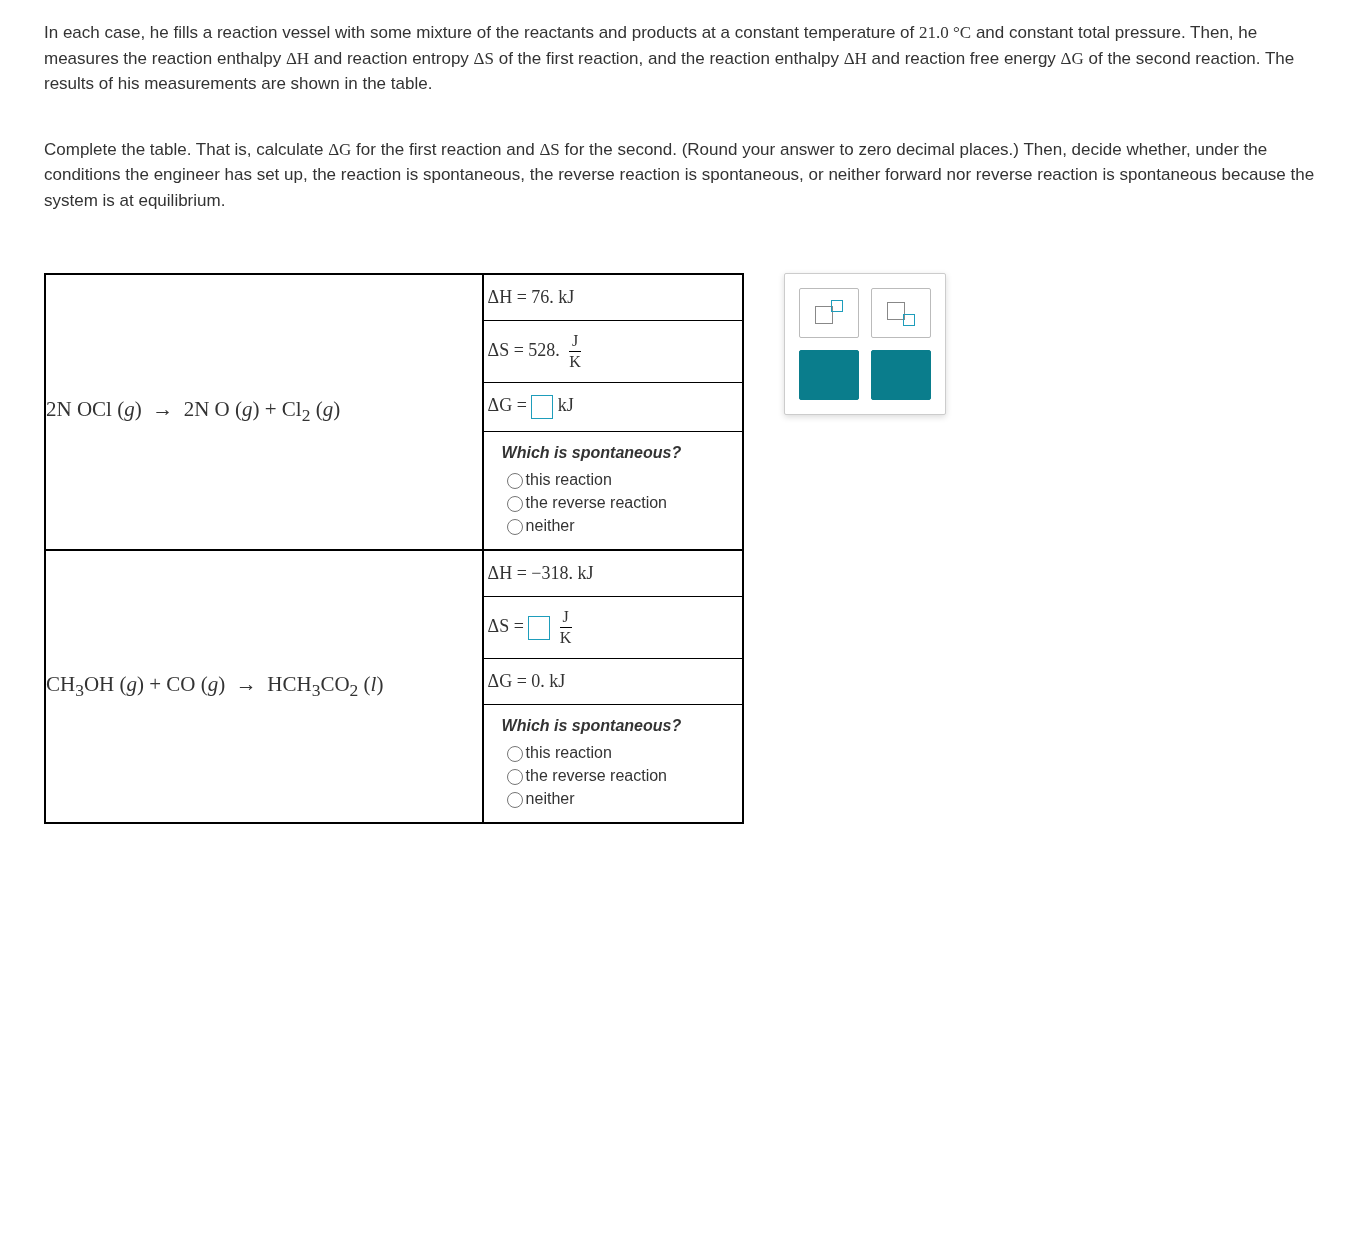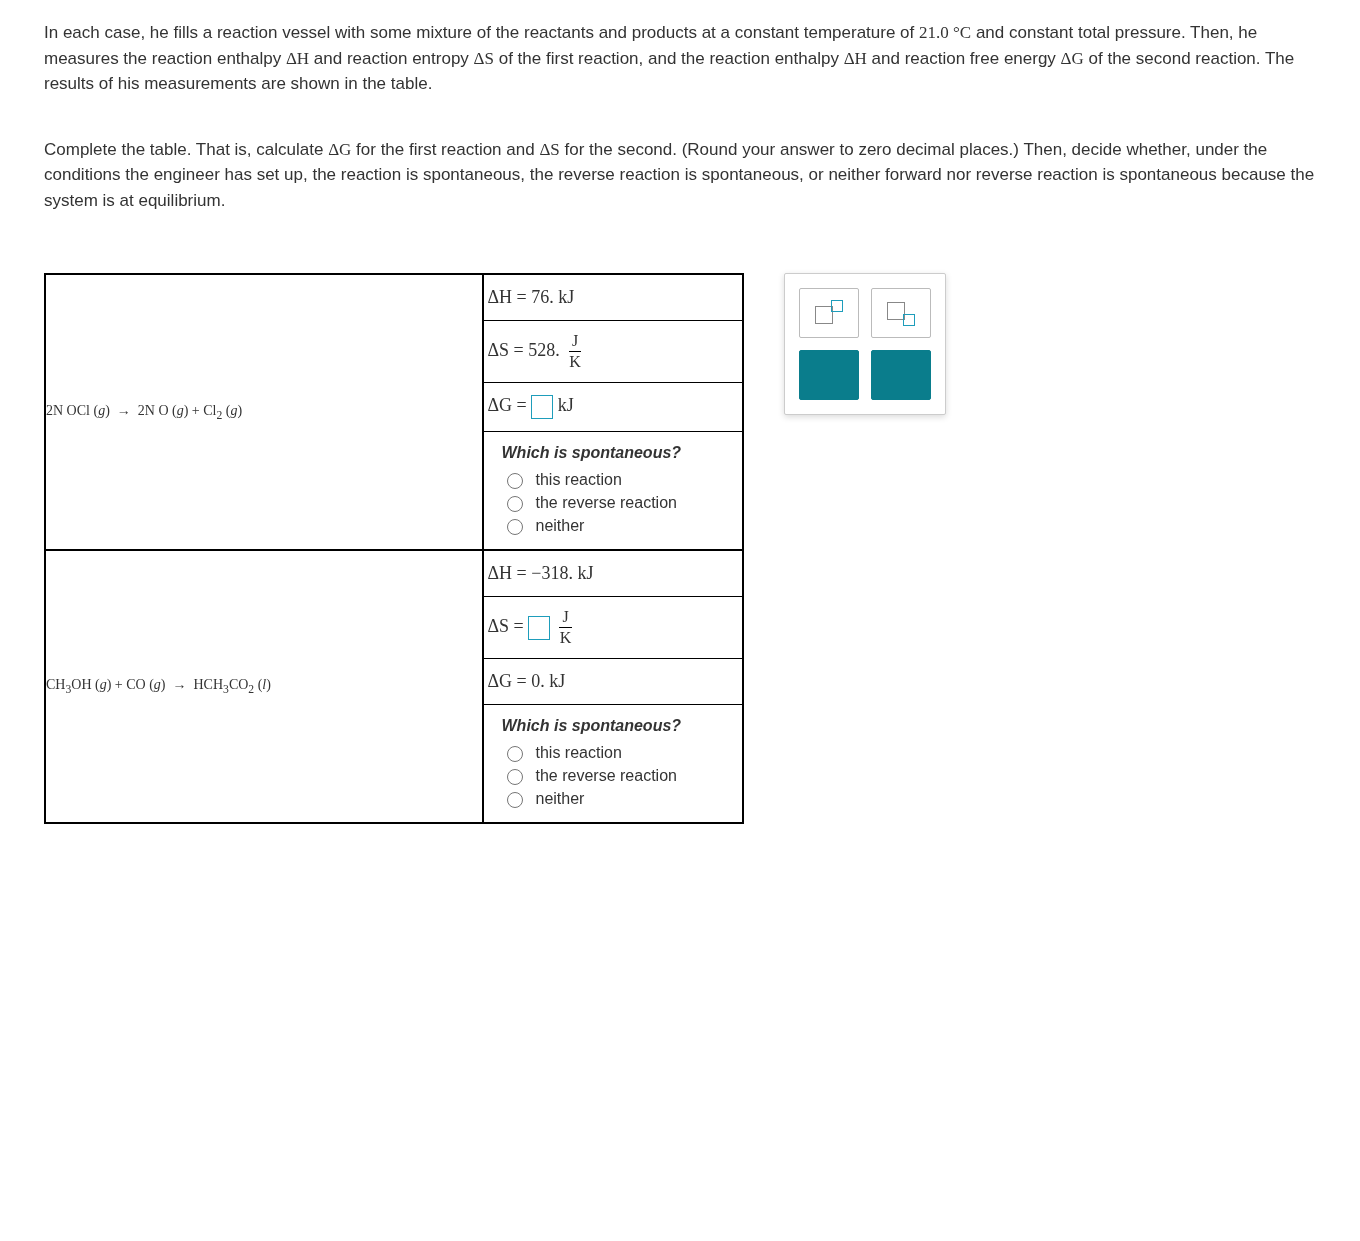--- a/index.html
+++ b/index.html
@@ -37,21 +37,21 @@
   }
   table.rxn td {
     border: 2px solid #000;
     padding: 0;
     vertical-align: middle;
   }
   td.rxn-cell {
     width: 440px;
     padding: 14px 16px;
     font-family: 'Times New Roman', Times, serif;
-    font-size: 14px;
+    font-size: 21px;
   }
   td.data-cell {
     width: 260px;
   }
   .data-stack > div {
     padding: 12px 4px;
     border-top: 1.5px solid #000;
     font-family: 'Times New Roman', Times, serif;
     font-size: 18px;
   }
@@ -62,21 +62,20 @@
   }
   .question-block .q-title {
     font-style: italic;
     padding-left: 14px;
     margin-bottom: 6px;
     font-weight: bold;
   }
   .opt {
     display: flex;
     align-items: center;
-    gap: 10px;
     padding: 2px 0 2px 14px;
   }
   .opt input[type=radio] {
     width: 16px; height: 16px;
     accent-color: #555;
   }
 
   .frac {
     display: inline-flex;
     flex-direction: column;

